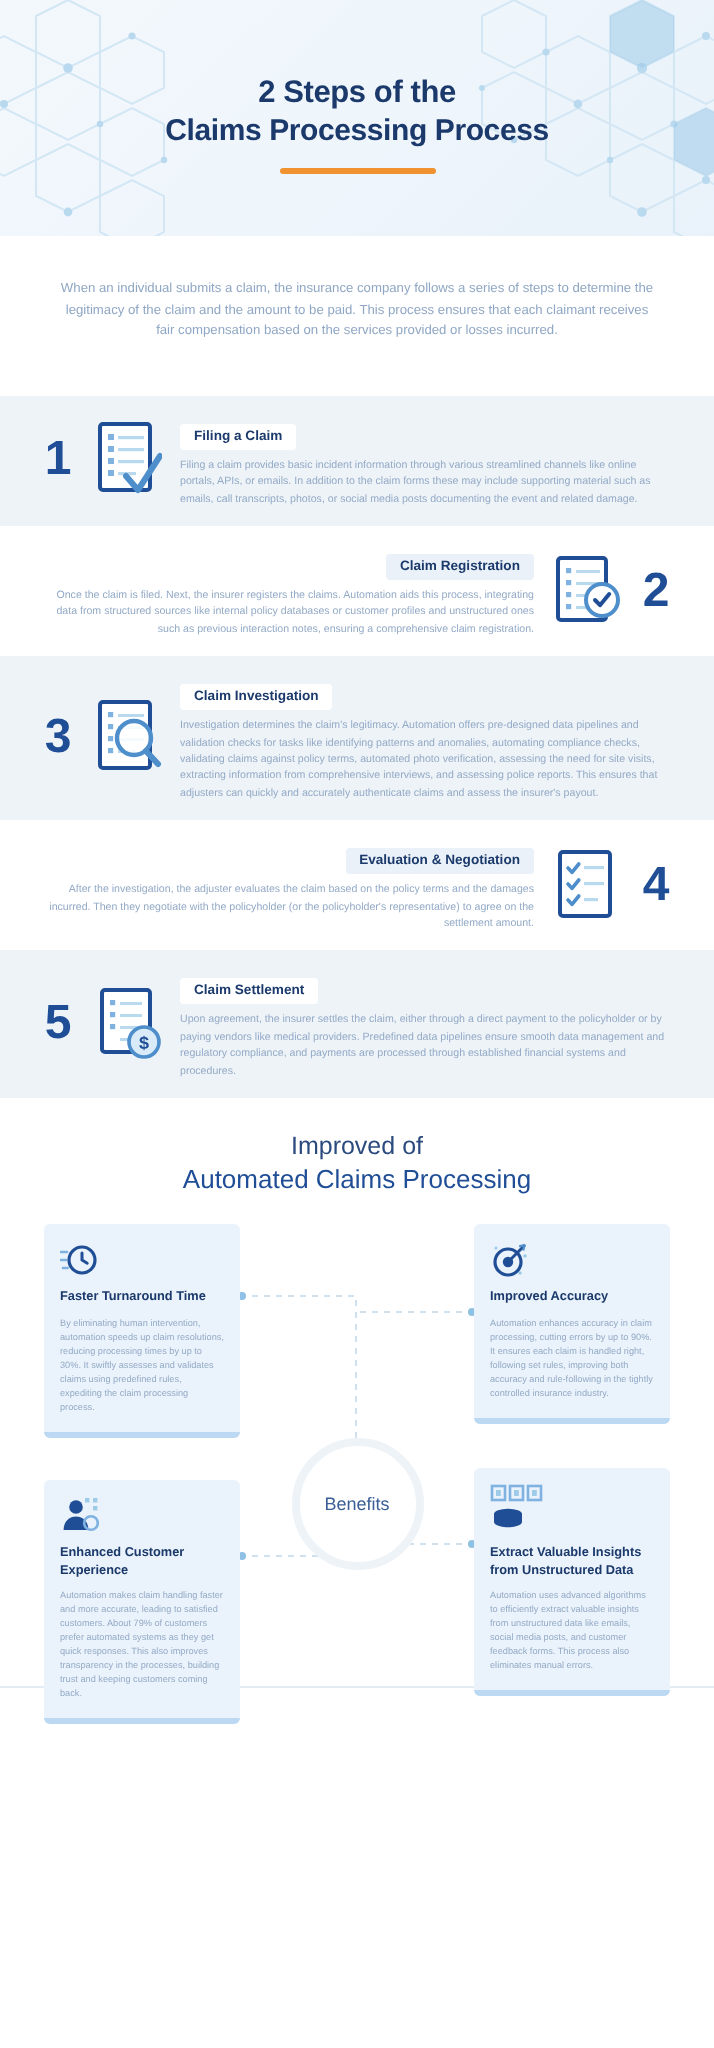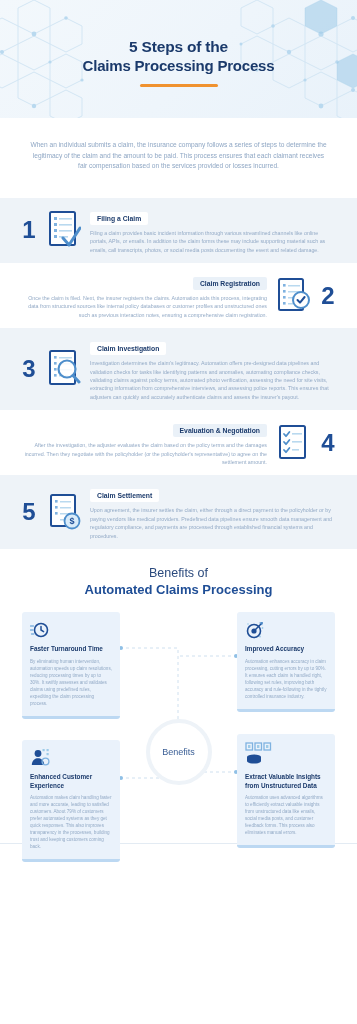--- a/index.html
+++ b/index.html
@@ -102,21 +102,21 @@
   .benefits {
     background: #fff;
     padding-top: 16px;
     position: relative;
   }
   .ben-head { text-align: center; }
   .ben-head .l1 {
     font-size: 12.5px; color: #2b4a7d; line-height: 16px;
   }
   .ben-head .l2 {
-    font-size: 13px; color: #1f4e96; font-weight: bold; line-height: 17px;
+    font-size: 13px; color: #1f4e96; font-weight: normal; line-height: 17px;
   }
 
   .ben-grid {
     position: relative;
     margin-top: 14px;
     height: 238px;
     padding-left: 32px;
   }
   .ben-lines { position: absolute; inset: 0; width: 100%; height: 100%; }
 
@@ -205,21 +205,21 @@
           <circle cx="353" cy="90" r="2"></circle>
         <circle cx="305" cy="80" r="1.6"></circle>
           <circle cx="241" cy="44" r="1.5"></circle>
       </g>
       <g fill="#9ecbe8" opacity="0.55">
         <polygon points="305,8 321,0 337,8 337,26 321,34 305,26"></polygon>
         <polygon points="337,62 353,54 369,62 369,80 353,88 337,80"></polygon>
       </g>
     </svg>
     <div class="header-inner">
-      <div class="title-l1">5 Steps of the</div>
+      <div class="title-l1">2 Steps of the</div>
       <div class="title-l2">Claims Processing Process</div>
       <div class="accent-bar"></div>
     </div>
   </div>
 
   <div class="intro">
     <p>When an individual submits a claim, the insurance company follows a series of steps to determine the legitimacy of the claim and the amount to be paid. This process ensures that each claimant receives fair compensation based on the services provided or losses incurred.</p>
   </div>
 
   <div class="step shade">
@@ -344,21 +344,21 @@
       </svg>
     </div>
     <div class="step-body">
       <div class="chip">Claim Settlement</div>
       <div class="step-desc">Upon agreement, the insurer settles the claim, either through a direct payment to the policyholder or by paying vendors like medical providers. Predefined data pipelines ensure smooth data management and regulatory compliance, and payments are processed through established financial systems and procedures.</div>
     </div>
   </div>
 
   <div class="benefits">
     <div class="ben-head">
-      <div class="l1">Benefits of</div>
+      <div class="l1">Improved of</div>
       <div class="l2">Automated Claims Processing</div>
     </div>
 
     <div class="ben-grid">
       <svg class="ben-lines" viewBox="0 0 357 238">
         <g stroke="#cfe0ef" stroke-width="1" stroke-dasharray="3 3" fill="none">
           <path d="M120 36 H178 V110"></path>
           <path d="M237 44 H178"></path>
           <path d="M120 166 H178 V150"></path>
           <path d="M237 160 H178"></path>

